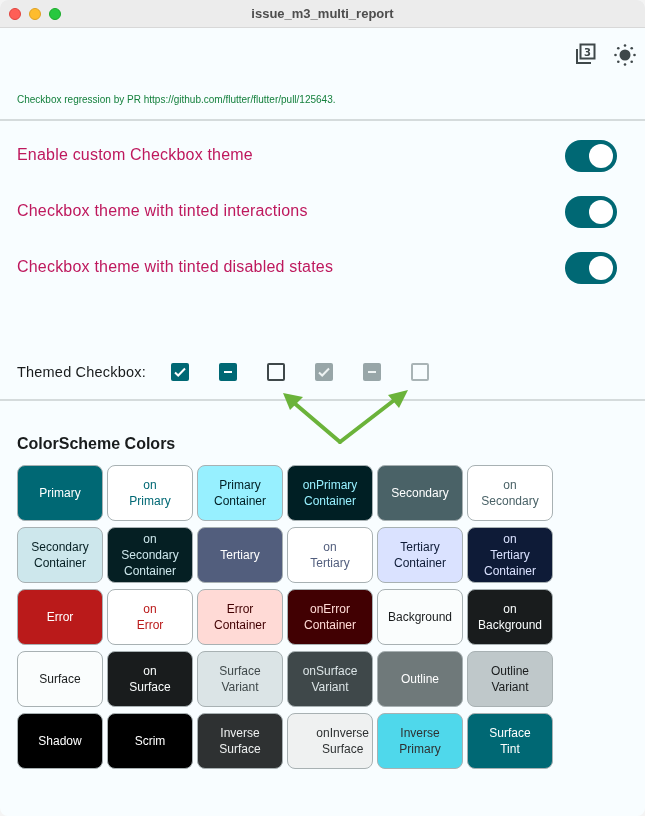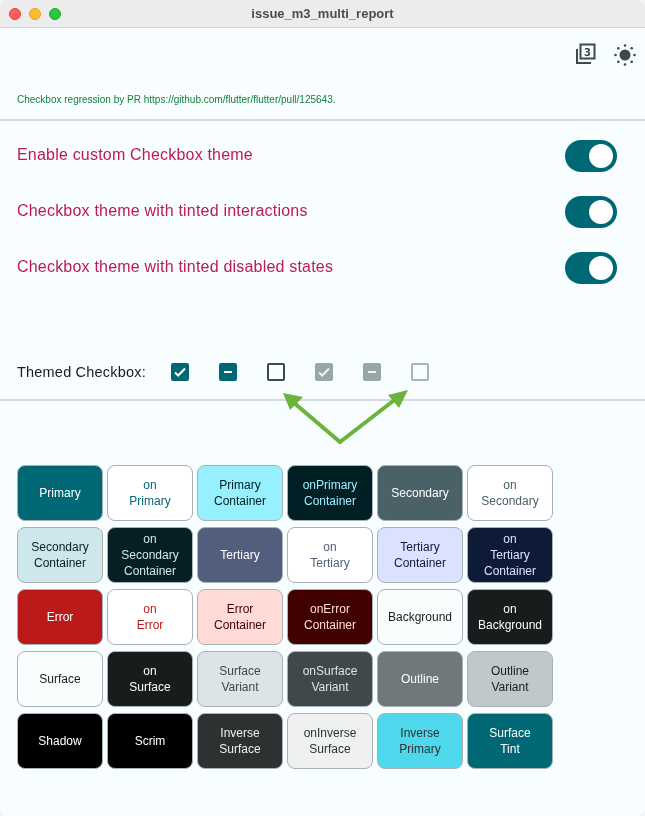--- a/index.html
+++ b/index.html
@@ -121,20 +121,21 @@
 
   <svg class="arrow" width="645" height="816">
     <g stroke="#6bb33a" stroke-width="4" fill="none" stroke-linecap="round">
       <path d="M340 442 L293 402"></path>
       <path d="M340 442 L397 398"></path>
     </g>
     <polygon points="283,393 303,397 290,410" fill="#6bb33a"></polygon>
     <polygon points="408,390 399,408 388,395" fill="#6bb33a"></polygon>
   </svg>
 
+  <div class="section-title">ColorScheme Colors</div>
 
   <div id="swatch-grid">
       <div class="swatch" style="left: 17px; top: 465px; background: rgb(0, 104, 116); color: rgb(255, 255, 255);">
         <span style="white-space: pre-line;">Primary</span>
       </div>
       <div class="swatch" style="left: 107px; top: 465px; background: rgb(255, 255, 255); color: rgb(0, 104, 116);">
         <span style="white-space: pre-line;">on
 Primary</span>
       </div>
       <div class="swatch" style="left: 197px; top: 465px; background: rgb(151, 240, 255); color: rgb(0, 31, 36);">
@@ -224,21 +225,21 @@
       <div class="swatch" style="left: 17px; top: 713px; background: rgb(0, 0, 0); color: rgb(255, 255, 255);">
         <span style="white-space: pre-line;">Shadow</span>
       </div>
       <div class="swatch" style="left: 107px; top: 713px; background: rgb(0, 0, 0); color: rgb(255, 255, 255);">
         <span style="white-space: pre-line;">Scrim</span>
       </div>
       <div class="swatch" style="left: 197px; top: 713px; background: rgb(46, 49, 50); color: rgb(239, 241, 241);">
         <span style="white-space: pre-line;">Inverse
 Surface</span>
       </div>
-      <div class="swatch" style="left: 287px; top: 713px; background: rgb(239, 241, 241); color: rgb(46, 49, 50);">
+      <div class="swatch" style="left: 287px; top: 713px; background: rgb(239, 241, 241); color: rgb(46, 49, 50); justify-content: flex-end;">
         <span style="white-space: pre-line;">onInverse
 Surface</span>
       </div>
       <div class="swatch" style="left: 377px; top: 713px; background: rgb(79, 216, 235); color: rgb(46, 49, 50);">
         <span style="white-space: pre-line;">Inverse
 Primary</span>
       </div>
       <div class="swatch" style="left: 467px; top: 713px; background: rgb(0, 104, 116); color: rgb(255, 255, 255);">
         <span style="white-space: pre-line;">Surface
 Tint</span>

